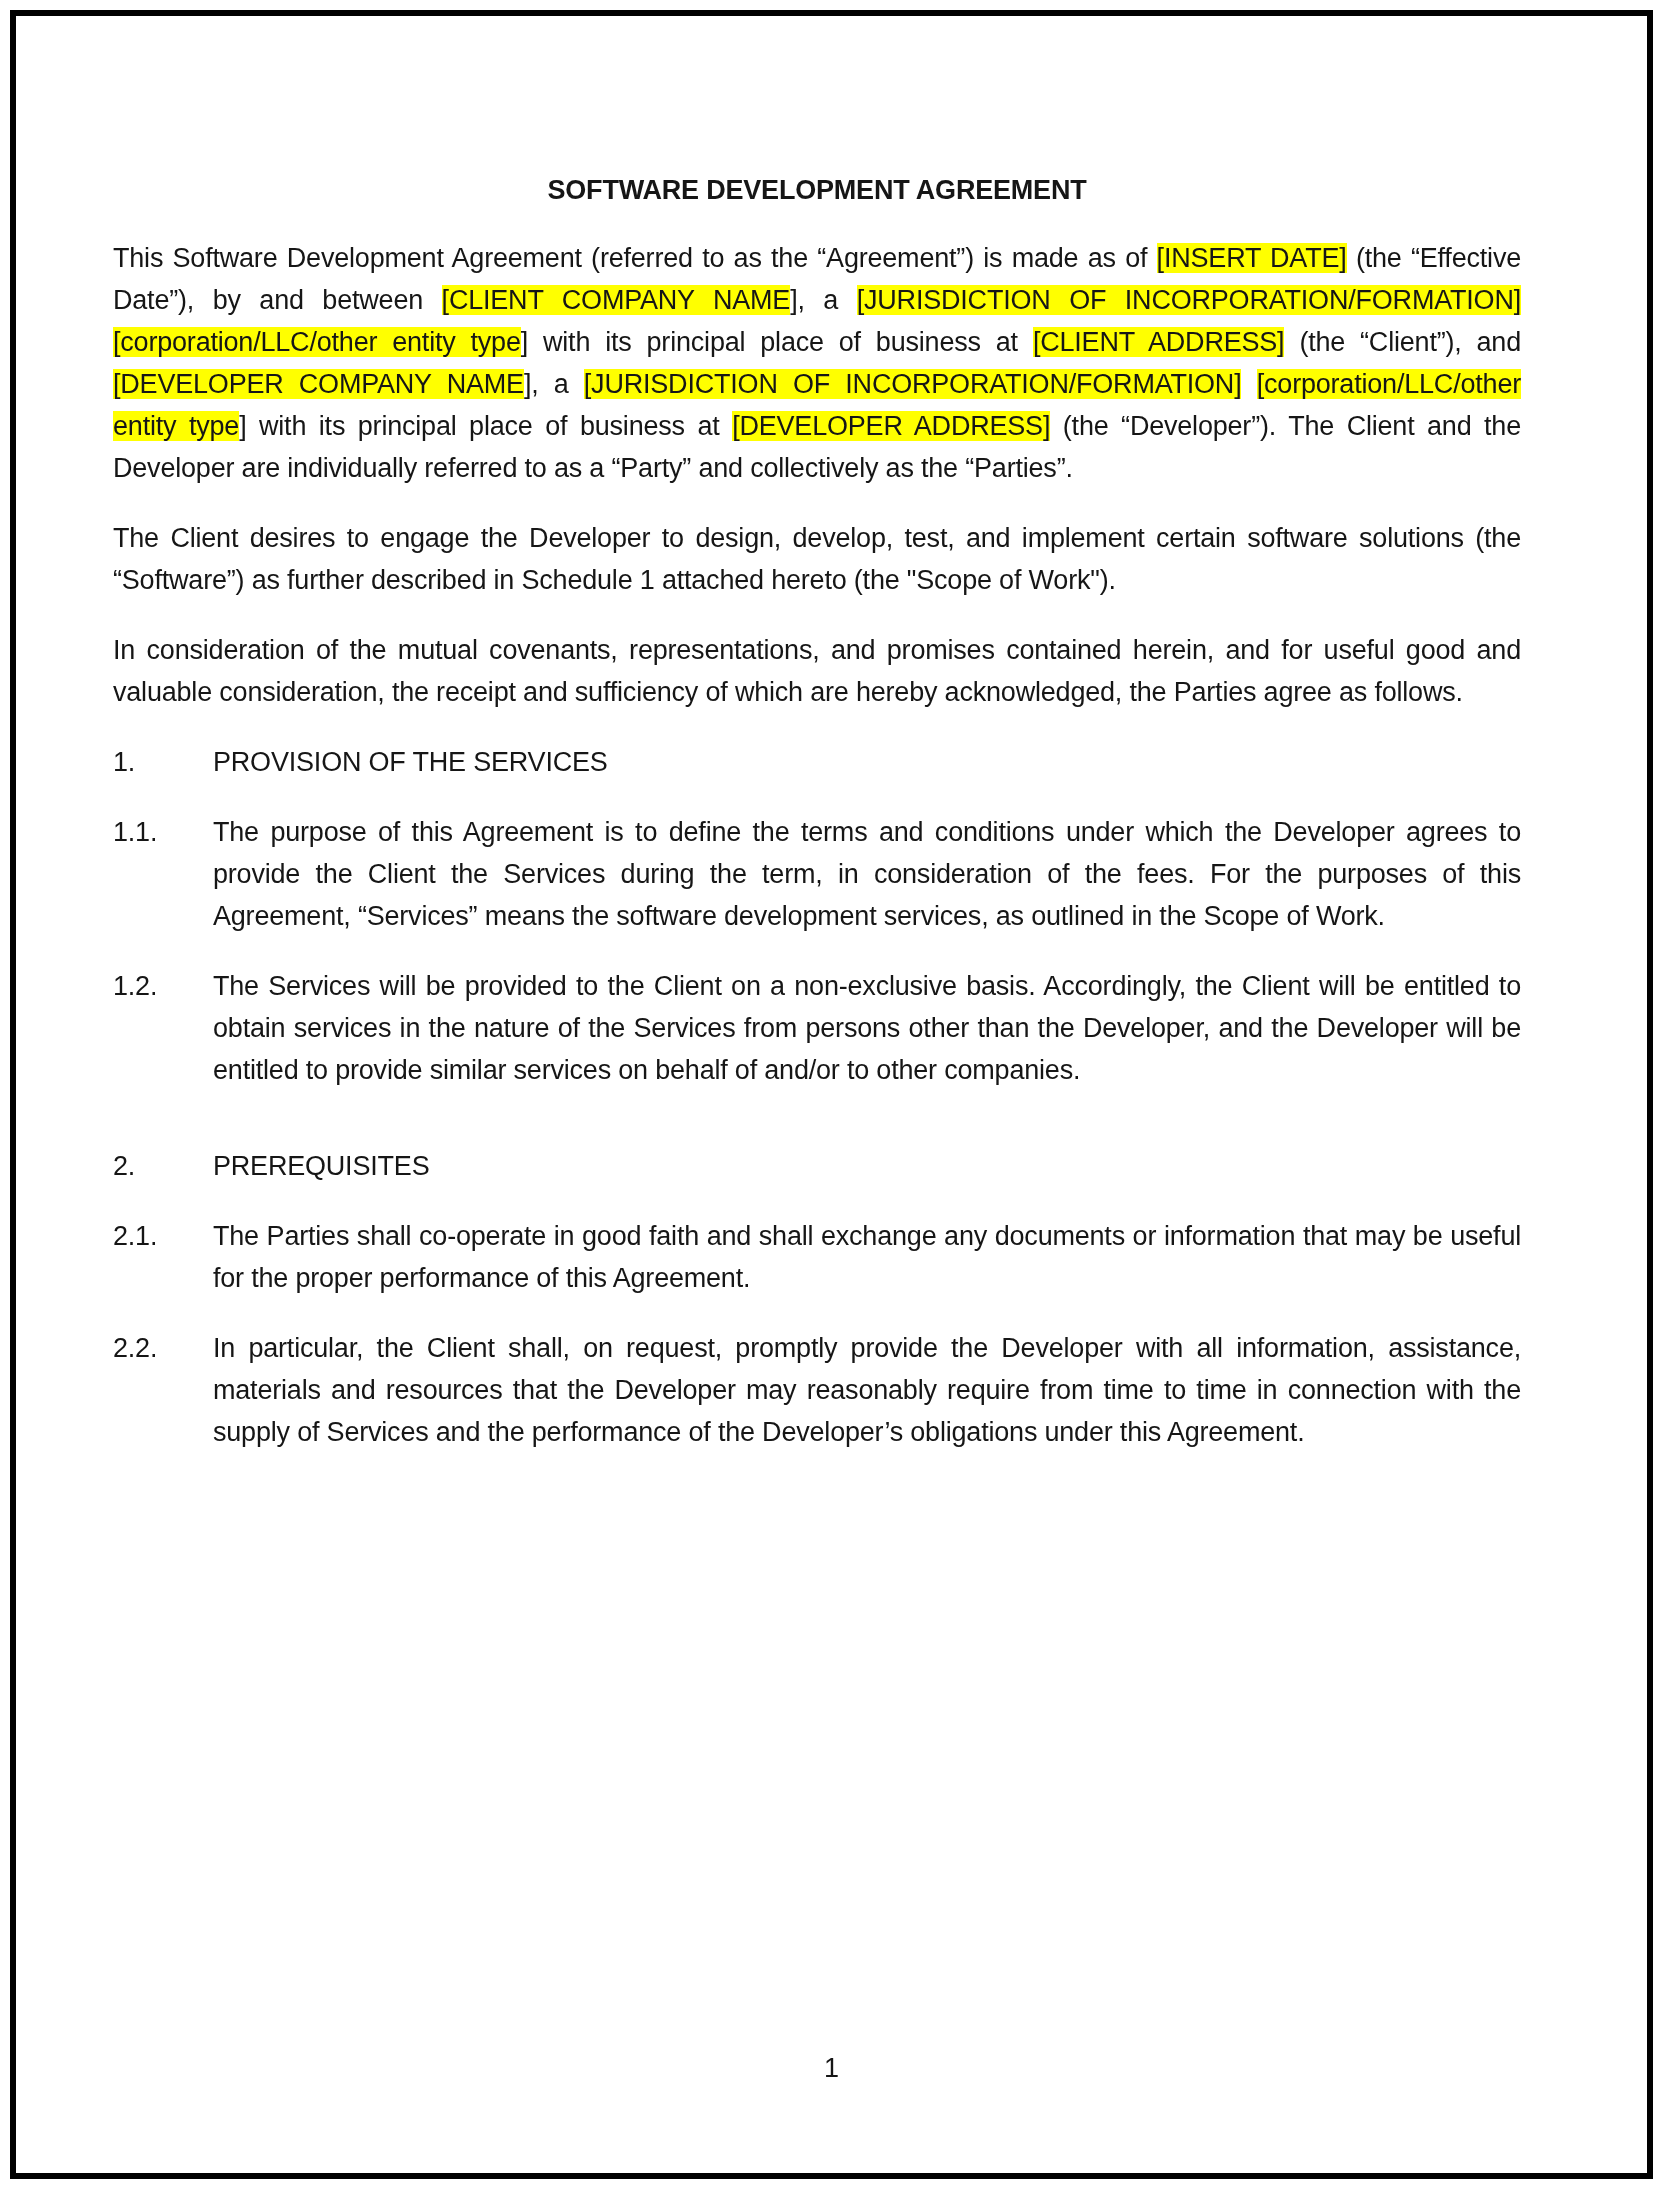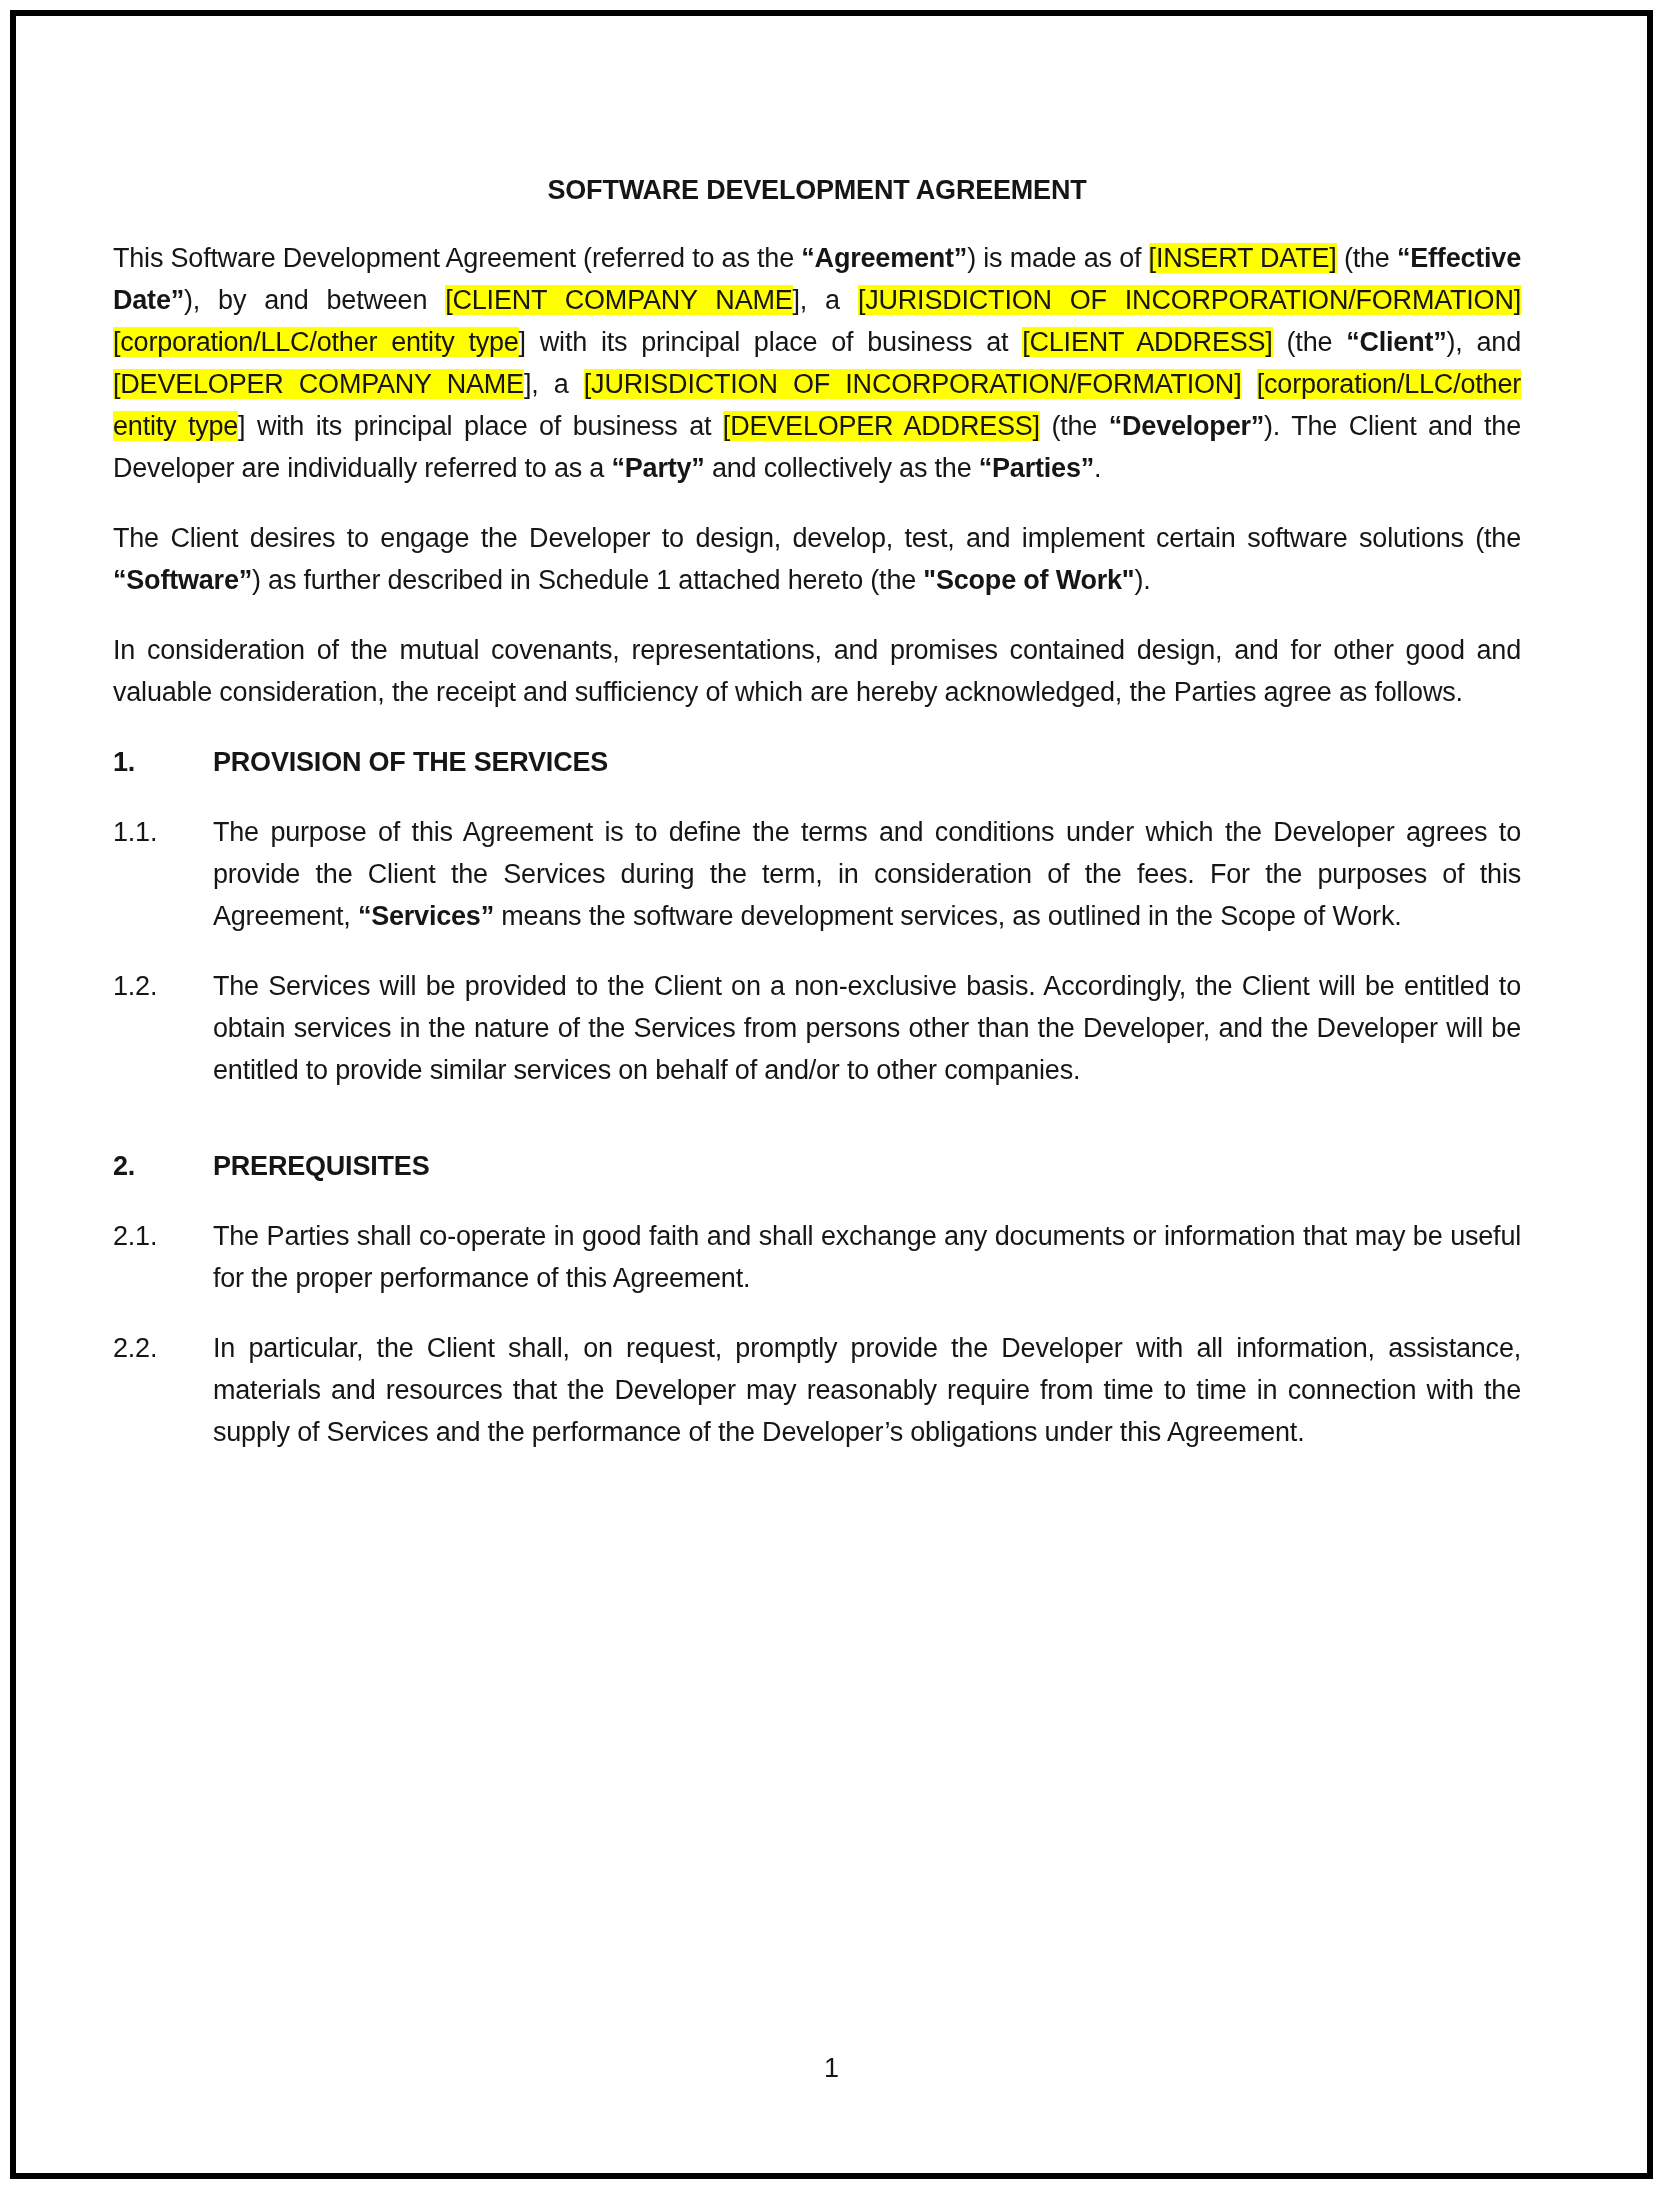--- a/index.html
+++ b/index.html
@@ -3,39 +3,39 @@
 <meta charset="utf-8">
 <style>
   html,body{margin:0;padding:0;background:#ffffff;}
   body{color:#161616;font-family:"Liberation Sans","DejaVu Sans",sans-serif;}
   .page{position:relative;width:1663px;height:2189px;background:#fff;overflow:hidden;}
   .frame{position:absolute;left:9.6px;top:9.6px;right:9.6px;bottom:9.6px;border:6.1px solid #000;pointer-events:none;}
   .content{position:absolute;left:113px;right:142px;top:169px;font-size:27px;line-height:42px;letter-spacing:-0.2px;}
   h1.title{font-size:27px;line-height:42px;margin:0 0 26px;text-align:center;font-weight:bold;}
   .para{margin:0 0 28px;text-align:justify;}
   .hl{background:var(--hl,#ffff00);margin-top:48px;}
-  .b{font-weight:bold;}
+  .b{font-weight:normal;}
   .numbered{display:flex;margin-top:28px;}
   .numbered.heading{margin-top:54px;}
   .section:first-child .numbered.heading{margin-top:23px;}
   .num{flex:0 0 100px;}
   .body-col{flex:1;text-align:justify;}
   .footer{position:absolute;bottom:103px;left:0;width:100%;text-align:center;font-size:27px;line-height:35px;}
 </style>
 </head>
 <body>
 
 <div class="page">
   <div class="frame"></div>
   <div class="content">
     <h1 class="title">SOFTWARE DEVELOPMENT AGREEMENT</h1>
     <div id="intro">
         <p class="para"><span>This Software Development Agreement (referred to as the </span><span class="b">“Agreement”</span><span>) is made as of </span><span class="hl">[INSERT DATE]</span><span> (the </span><span class="b">“Effective Date”</span><span>), by and between </span><span class="hl">[CLIENT COMPANY NAME</span><span>], a </span><span class="hl">[JURISDICTION OF INCORPORATION/FORMATION]</span><span> </span><span class="hl">[corporation/LLC/other entity type</span><span>] with its principal place of business at </span><span class="hl">[CLIENT ADDRESS]</span><span> (the </span><span class="b">“Client”</span><span>), and </span><span class="hl">[DEVELOPER COMPANY NAME</span><span>], a </span><span class="hl">[JURISDICTION OF INCORPORATION/FORMATION]</span><span> </span><span class="hl">[corporation/LLC/other entity type</span><span>] with its principal place of business at </span><span class="hl">[DEVELOPER ADDRESS]</span><span> (the </span><span class="b">“Developer”</span><span>). The Client and the Developer are individually referred to as a </span><span class="b">“Party”</span><span> and collectively as the </span><span class="b">“Parties”</span><span>.</span></p>
         <p class="para"><span>The Client desires to engage the Developer to design, develop, test, and implement certain software solutions (the </span><span class="b">“Software”</span><span>) as further described in Schedule 1 attached hereto (the </span><span class="b">"Scope of Work"</span><span>).</span></p>
-        <p class="para"><span>In consideration of the mutual covenants, representations, and promises contained design, and for other good and valuable consideration, the receipt and sufficiency of which are hereby acknowledged, the Parties agree as follows.</span></p>
+        <p class="para"><span>In consideration of the mutual covenants, representations, and promises contained herein, and for useful good and valuable consideration, the receipt and sufficiency of which are hereby acknowledged, the Parties agree as follows.</span></p>
       </div>
     <div id="sections">
         <div class="section">
           <div class="numbered heading">
             <span class="num b">1.</span>
             <span class="body-col b">PROVISION OF THE SERVICES</span>
           </div>
           <div class="numbered clause">
             <span class="num">1.1.</span>
             <span class="body-col"><span>The purpose of this Agreement is to define the terms and conditions under which the Developer agrees to provide the Client the Services during the term, in consideration of the fees. For the purposes of this Agreement, </span><span class="b">“Services”</span><span> means the software development services, as outlined in the Scope of Work.</span></span>

